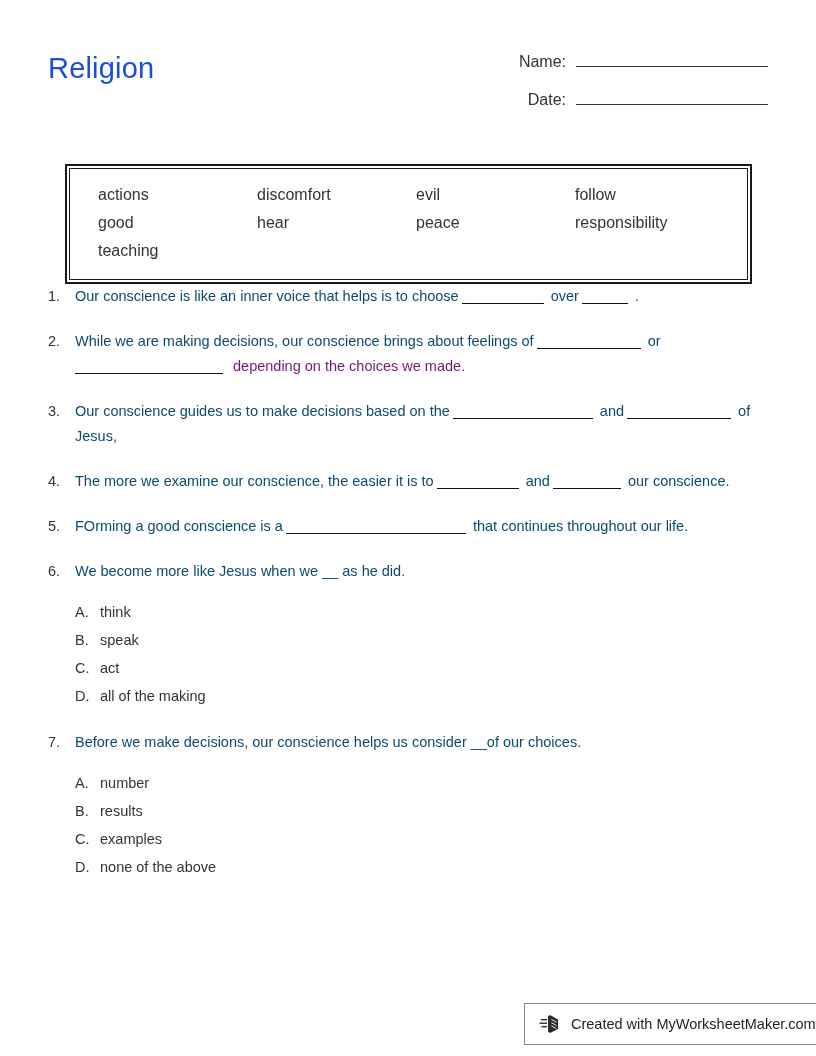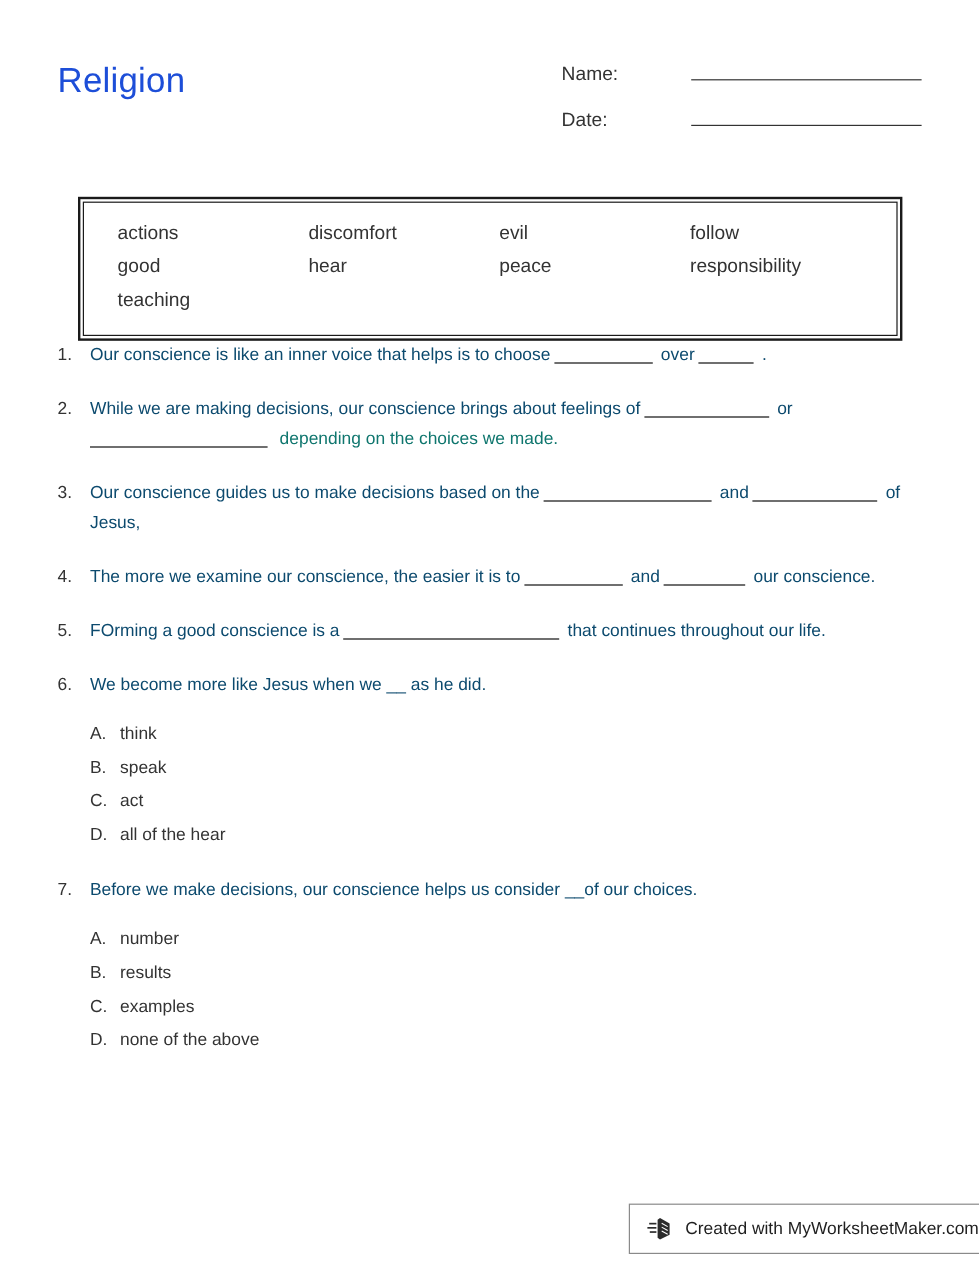--- a/index.html
+++ b/index.html
@@ -27,21 +27,21 @@
     font-weight: 400;
     color: #1d4ed8;
     letter-spacing: 0.2px;
     line-height: 40px;
   }
 
   .fields { position: absolute; right: 48px; top: 50px; width: 300px; }
   .field-row {
     display: flex;
     align-items: baseline;
-    justify-content: space-between;
+    justify-content: flex-end;
     height: 38px;
   }
   .field-label {
     font-size: 16px;
     color: #333333;
     white-space: nowrap;
     margin-right: 10px;
   }
   .field-line {
     width: 192px;
@@ -115,21 +115,21 @@
   .b-sm   { width: 68px; }
   .b-md   { width: 82px; }
   .b-lg   { width: 104px; }
   .b-xl   { width: 140px; }
   .b-xxl  { width: 180px; }
 
   
   .q2-line2 {
     font-size: 14.5px;
     line-height: 25px;
-    color: #0f766e;
+    color: #701a75;
   }
   .q2-line2 .blank { width: 148px; margin-left: 0; margin-right: 10px; }
 
   
   .options { margin-top: 14px; }
   .opt {
     position: relative;
     padding-left: 25px;
     height: 28px;
     line-height: 28px;
@@ -237,21 +237,21 @@
         <div class="q-num">5.</div>
         <div class="q-text"><span>FOrming a good conscience is a</span><span class="blank b-xxl"></span><span> that continues throughout our life.</span></div>
       </div>
       <div class="q">
         <div class="q-num">6.</div>
         <div class="q-text"><span>We become more like Jesus when we __ as he did.</span></div>
         <div class="options">
           <div class="opt"><span class="opt-letter">A.</span><span class="opt-text">think</span></div>
           <div class="opt"><span class="opt-letter">B.</span><span class="opt-text">speak</span></div>
           <div class="opt"><span class="opt-letter">C.</span><span class="opt-text">act</span></div>
-          <div class="opt"><span class="opt-letter">D.</span><span class="opt-text">all of the hear</span></div>
+          <div class="opt"><span class="opt-letter">D.</span><span class="opt-text">all of the making</span></div>
         </div>
       </div>
       <div class="q">
         <div class="q-num">7.</div>
         <div class="q-text"><span>Before we make decisions, our conscience helps us consider __of our choices.</span></div>
         <div class="options">
           <div class="opt"><span class="opt-letter">A.</span><span class="opt-text">number</span></div>
           <div class="opt"><span class="opt-letter">B.</span><span class="opt-text">results</span></div>
           <div class="opt"><span class="opt-letter">C.</span><span class="opt-text">examples</span></div>
           <div class="opt"><span class="opt-letter">D.</span><span class="opt-text">none of the above</span></div>

